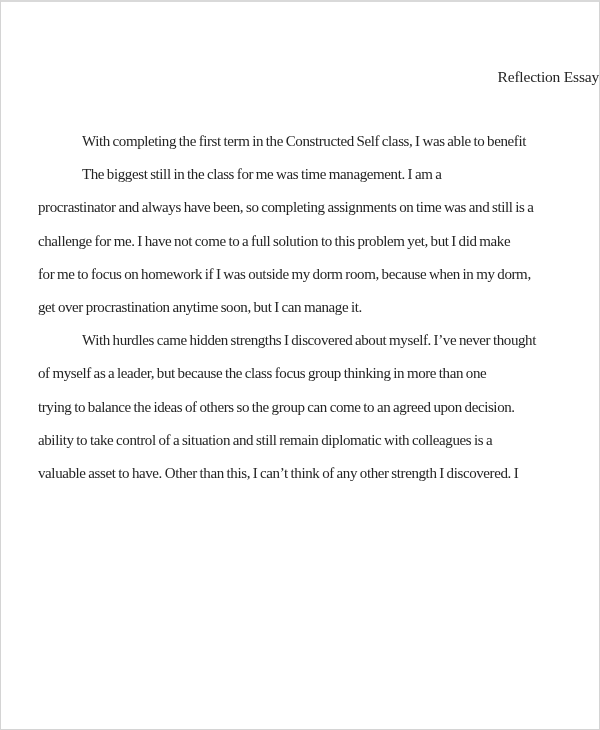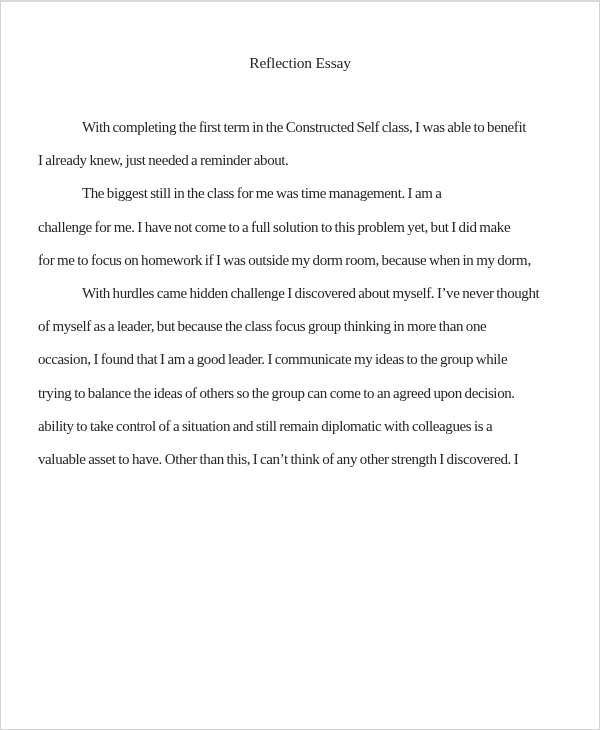--- a/index.html
+++ b/index.html
@@ -15,22 +15,22 @@
     background: #ffffff;
     border-top: 2px solid #d9d9d9;
     border-left: 1px solid #d4d4d4;
     border-right: 1px solid #d4d4d4;
     border-bottom: 1px solid #d4d4d4;
     overflow: hidden;
     font-family: "Liberation Serif", "DejaVu Serif", serif;
     color: #242424;
   }
   .title {
-    margin-top: 51px;
-    text-align: center;
+    margin-top: 65px;
+    text-align: right;
     font-size: 15.5px;
     line-height: 19px;
     letter-spacing: -0.2px;
   }
   .body-text {
     margin-top: 39px;
     padding-left: 37px;
     padding-right: 40px;
     font-size: 15px;
     line-height: 33.2px;
@@ -47,31 +47,31 @@
 </style>
 </head>
 <body>
 
 <div class="page">
   <div class="title">Reflection Essay</div>
 
   <div class="body-text">
     <div>
       <div class="line indent">With completing the first term in the Constructed Self class, I was able to benefit</div>
-      <div class="line">I already knew, just needed a reminder about.</div>
     </div>
 
     <div>
       <div class="line indent">The biggest still in the class for me was time management. I am a</div>
+      <div class="line">procrastinator and always have been, so completing assignments on time was and still is a</div>
       <div class="line">challenge for me. I have not come to a full solution to this problem yet, but I did make</div>
       <div class="line">for me to focus on homework if I was outside my dorm room, because when in my dorm,</div>
+      <div class="line">get over procrastination anytime soon, but I can manage it.</div>
     </div>
 
     <div>
-      <div class="line indent">With hurdles came hidden challenge I discovered about myself. I’ve never thought</div>
+      <div class="line indent">With hurdles came hidden strengths I discovered about myself. I’ve never thought</div>
       <div class="line">of myself as a leader, but because the class focus group thinking in more than one</div>
-      <div class="line">occasion, I found that I am a good leader. I communicate my ideas to the group while</div>
       <div class="line">trying to balance the ideas of others so the group can come to an agreed upon decision.</div>
       <div class="line">ability to take control of a situation and still remain diplomatic with colleagues is a</div>
       <div class="line">valuable asset to have. Other than this, I can’t think of any other strength I discovered. I</div>
     </div>
   </div>
 </div>
 
 </body></html>

